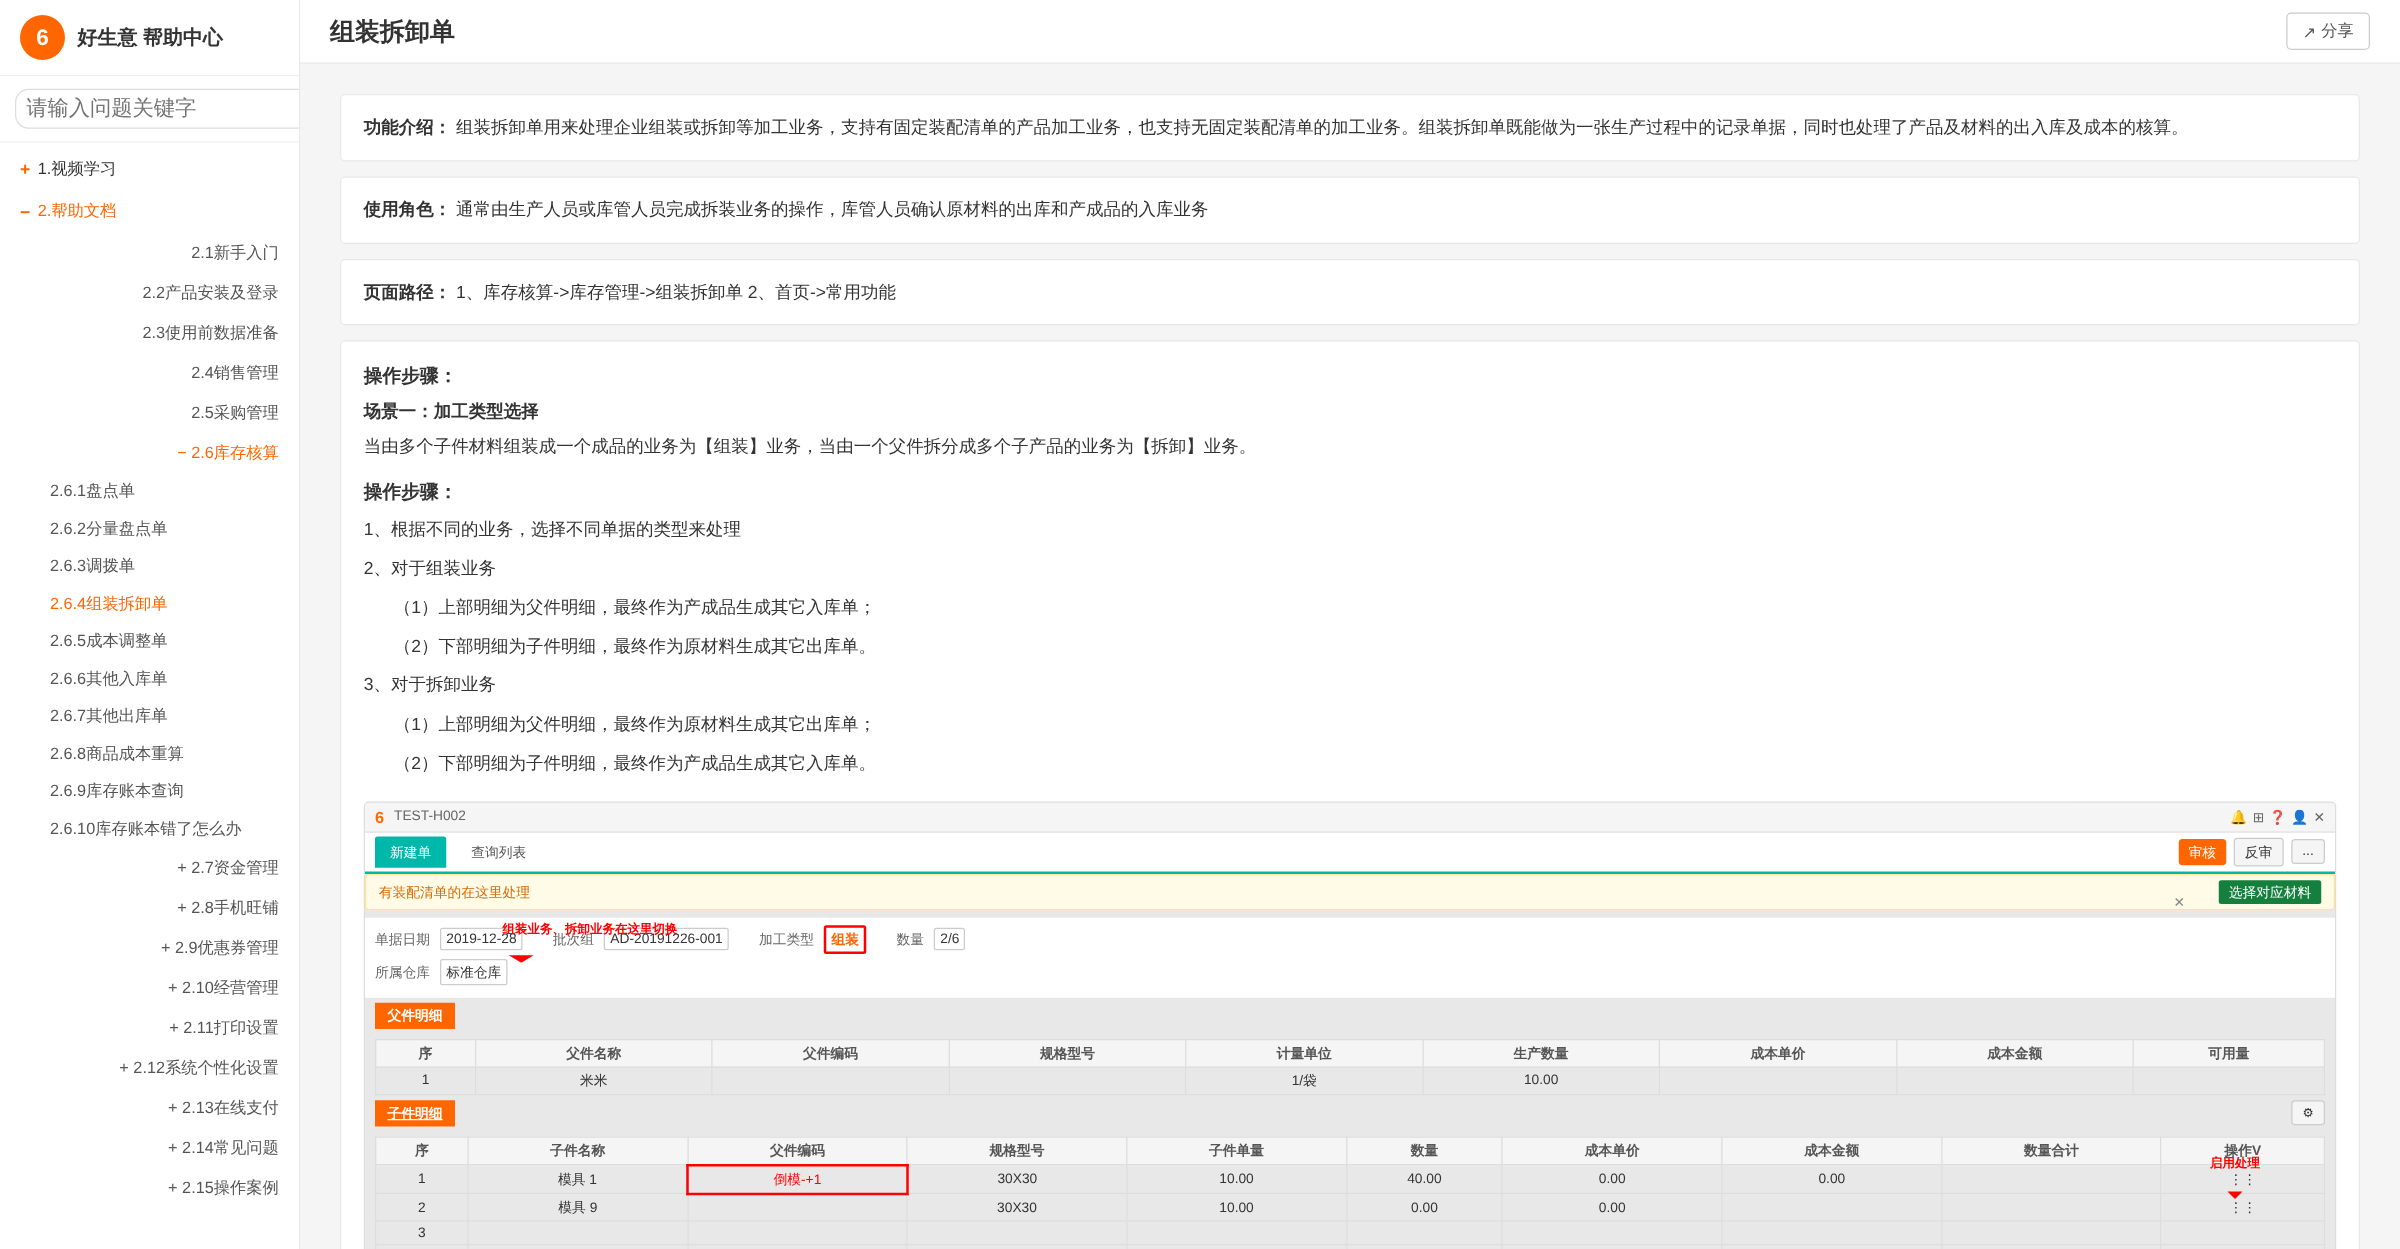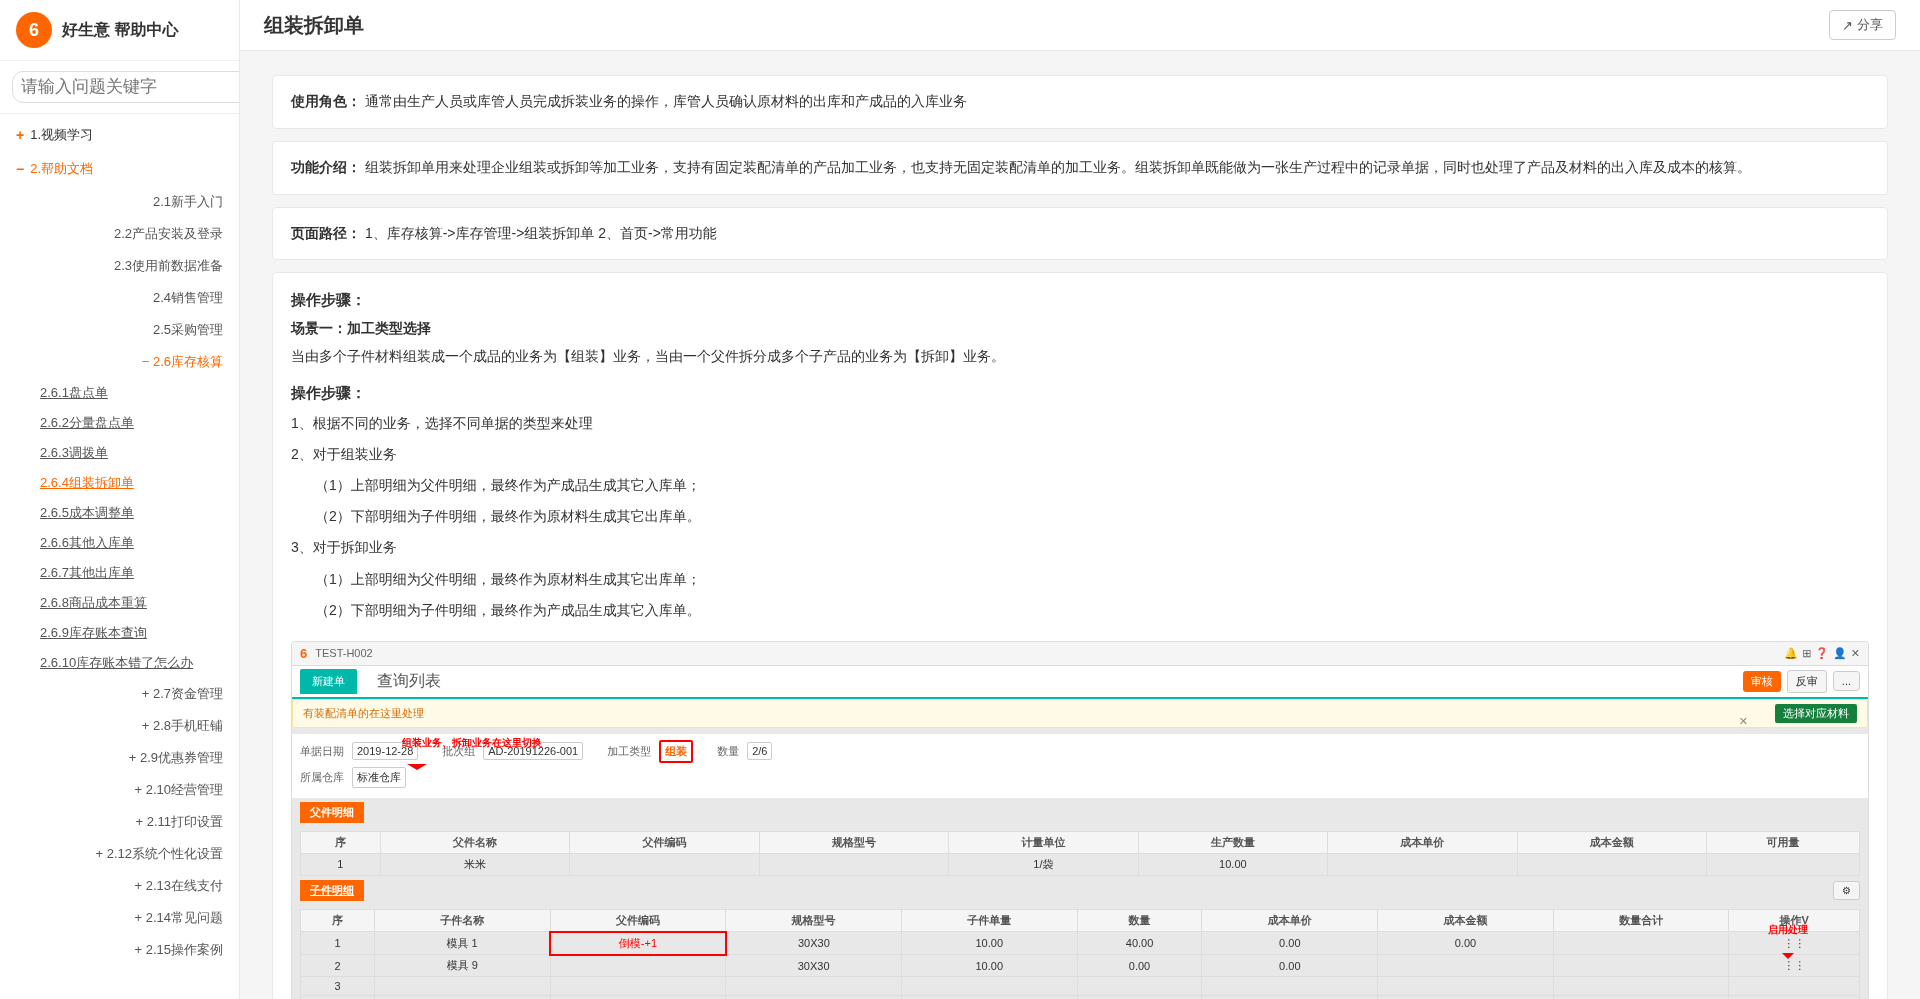--- a/index.html
+++ b/index.html
@@ -58,21 +58,21 @@
     .nav-item-top.active { color: #f60; }
     .nav-sub-item {
       padding: 7px 16px 7px 28px;
       cursor: pointer;
       color: #555; font-size: 13px; text-align: right;
     }
     .nav-sub-item.active { color: #f60; }
     .nav-sub-sub-item {
       padding: 6px 16px 6px 40px;
       cursor: pointer;
-      color: #555; font-size: 13px; text-decoration: underline;
+      color: #555; font-size: 13px;
     }
     .nav-sub-sub-item.active { color: #f60; }
 
     
     #main {
       flex: 1;
       display: flex;
       flex-direction: column;
       overflow: hidden;
     }
@@ -253,27 +253,27 @@
   <div id="topbar">
     <h1 id="page-title-text">组装拆卸单</h1>
     <button class="share-btn">
       <span style="font-size:13px;">↗</span>
       <span>分享</span>
     </button>
   </div>
   <div id="content-area">
 
     <div class="info-block">
+      <span style="font-weight:bold;">功能介绍：</span>
+      <span>组装拆卸单用来处理企业组装或拆卸等加工业务，支持有固定装配清单的产品加工业务，也支持无固定装配清单的加工业务。组装拆卸单既能做为一张生产过程中的记录单据，同时也处理了产品及材料的出入库及成本的核算。</span>
+    </div>
+
+    <div class="info-block">
       <span style="font-weight:bold;">使用角色：</span>
       <span>通常由生产人员或库管人员完成拆装业务的操作，库管人员确认原材料的出库和产成品的入库业务</span>
-    </div>
-
-    <div class="info-block">
-      <span style="font-weight:bold;">功能介绍：</span>
-      <span>组装拆卸单用来处理企业组装或拆卸等加工业务，支持有固定装配清单的产品加工业务，也支持无固定装配清单的加工业务。组装拆卸单既能做为一张生产过程中的记录单据，同时也处理了产品及材料的出入库及成本的核算。</span>
     </div>
 
     <div class="info-block">
       <span style="font-weight:bold;">页面路径：</span>
       <span>1、库存核算-&gt;库存管理-&gt;组装拆卸单  2、首页-&gt;常用功能</span>
     </div>
 
     <div style="background:#fff; border:1px solid #e8e8e8; border-radius:4px; padding:18px 18px 24px; margin-bottom:12px;">
       <div class="section-title">操作步骤：</div>
 
@@ -302,21 +302,21 @@
               <span>⊞</span>
               <span>❓</span>
               <span>👤</span>
               <span>✕</span>
             </span>
           </div>
 
           
           <div style="background:#fff; border-bottom:2px solid #00b8a9; display:flex; align-items:center; padding:0 8px; gap:8px;">
             <div style="background:#00b8a9; color:#fff; padding:5px 12px; font-size:11px; border-radius:2px 2px 0 0; cursor:pointer;">新建单</div>
-            <div style="padding:5px 12px; font-size:16px; cursor:pointer; color:#555;">查询列表</div>
+            <div style="padding:5px 12px; font-size:11px; cursor:pointer; color:#555;">查询列表</div>
             <div style="margin-left:auto; display:flex; gap:6px; align-items:center; padding:4px 0;">
               <button class="mock-btn-orange">审核</button>
               <button class="mock-btn-gray">反审</button>
               <button class="mock-btn-gray">...</button>
             </div>
           </div>
 
           
           <div class="notice-bar">
             <span>有装配清单的在这里处理</span>

